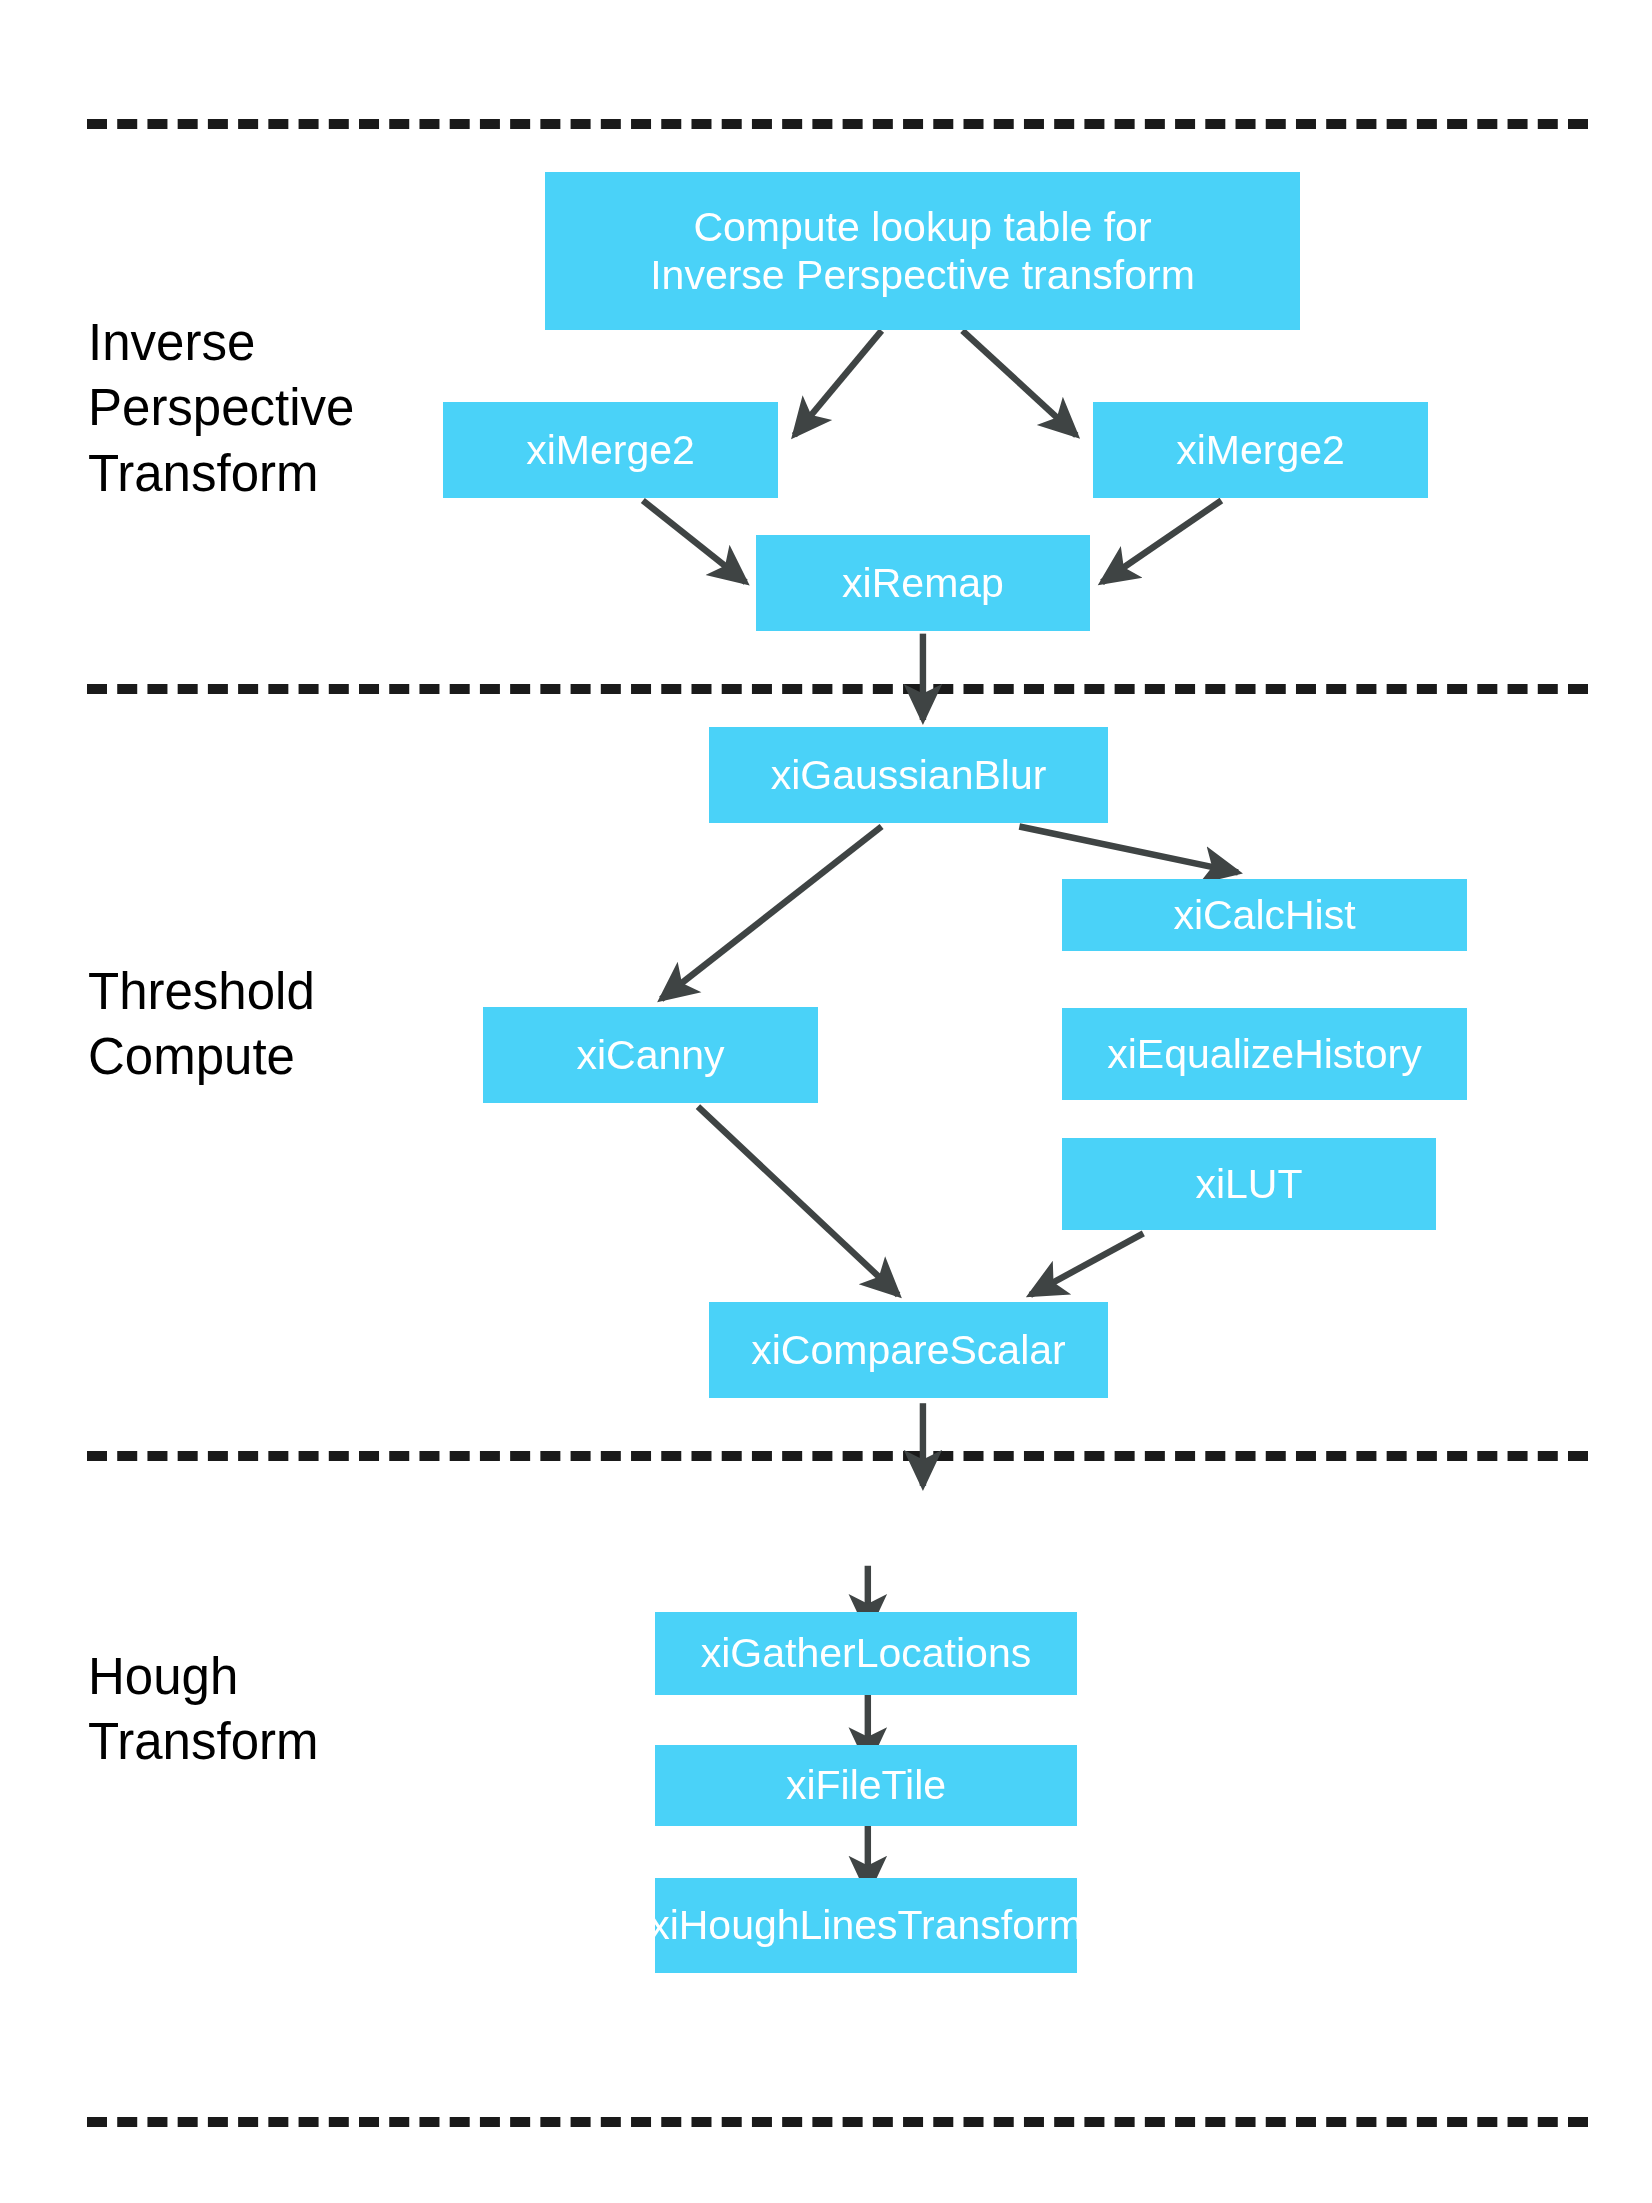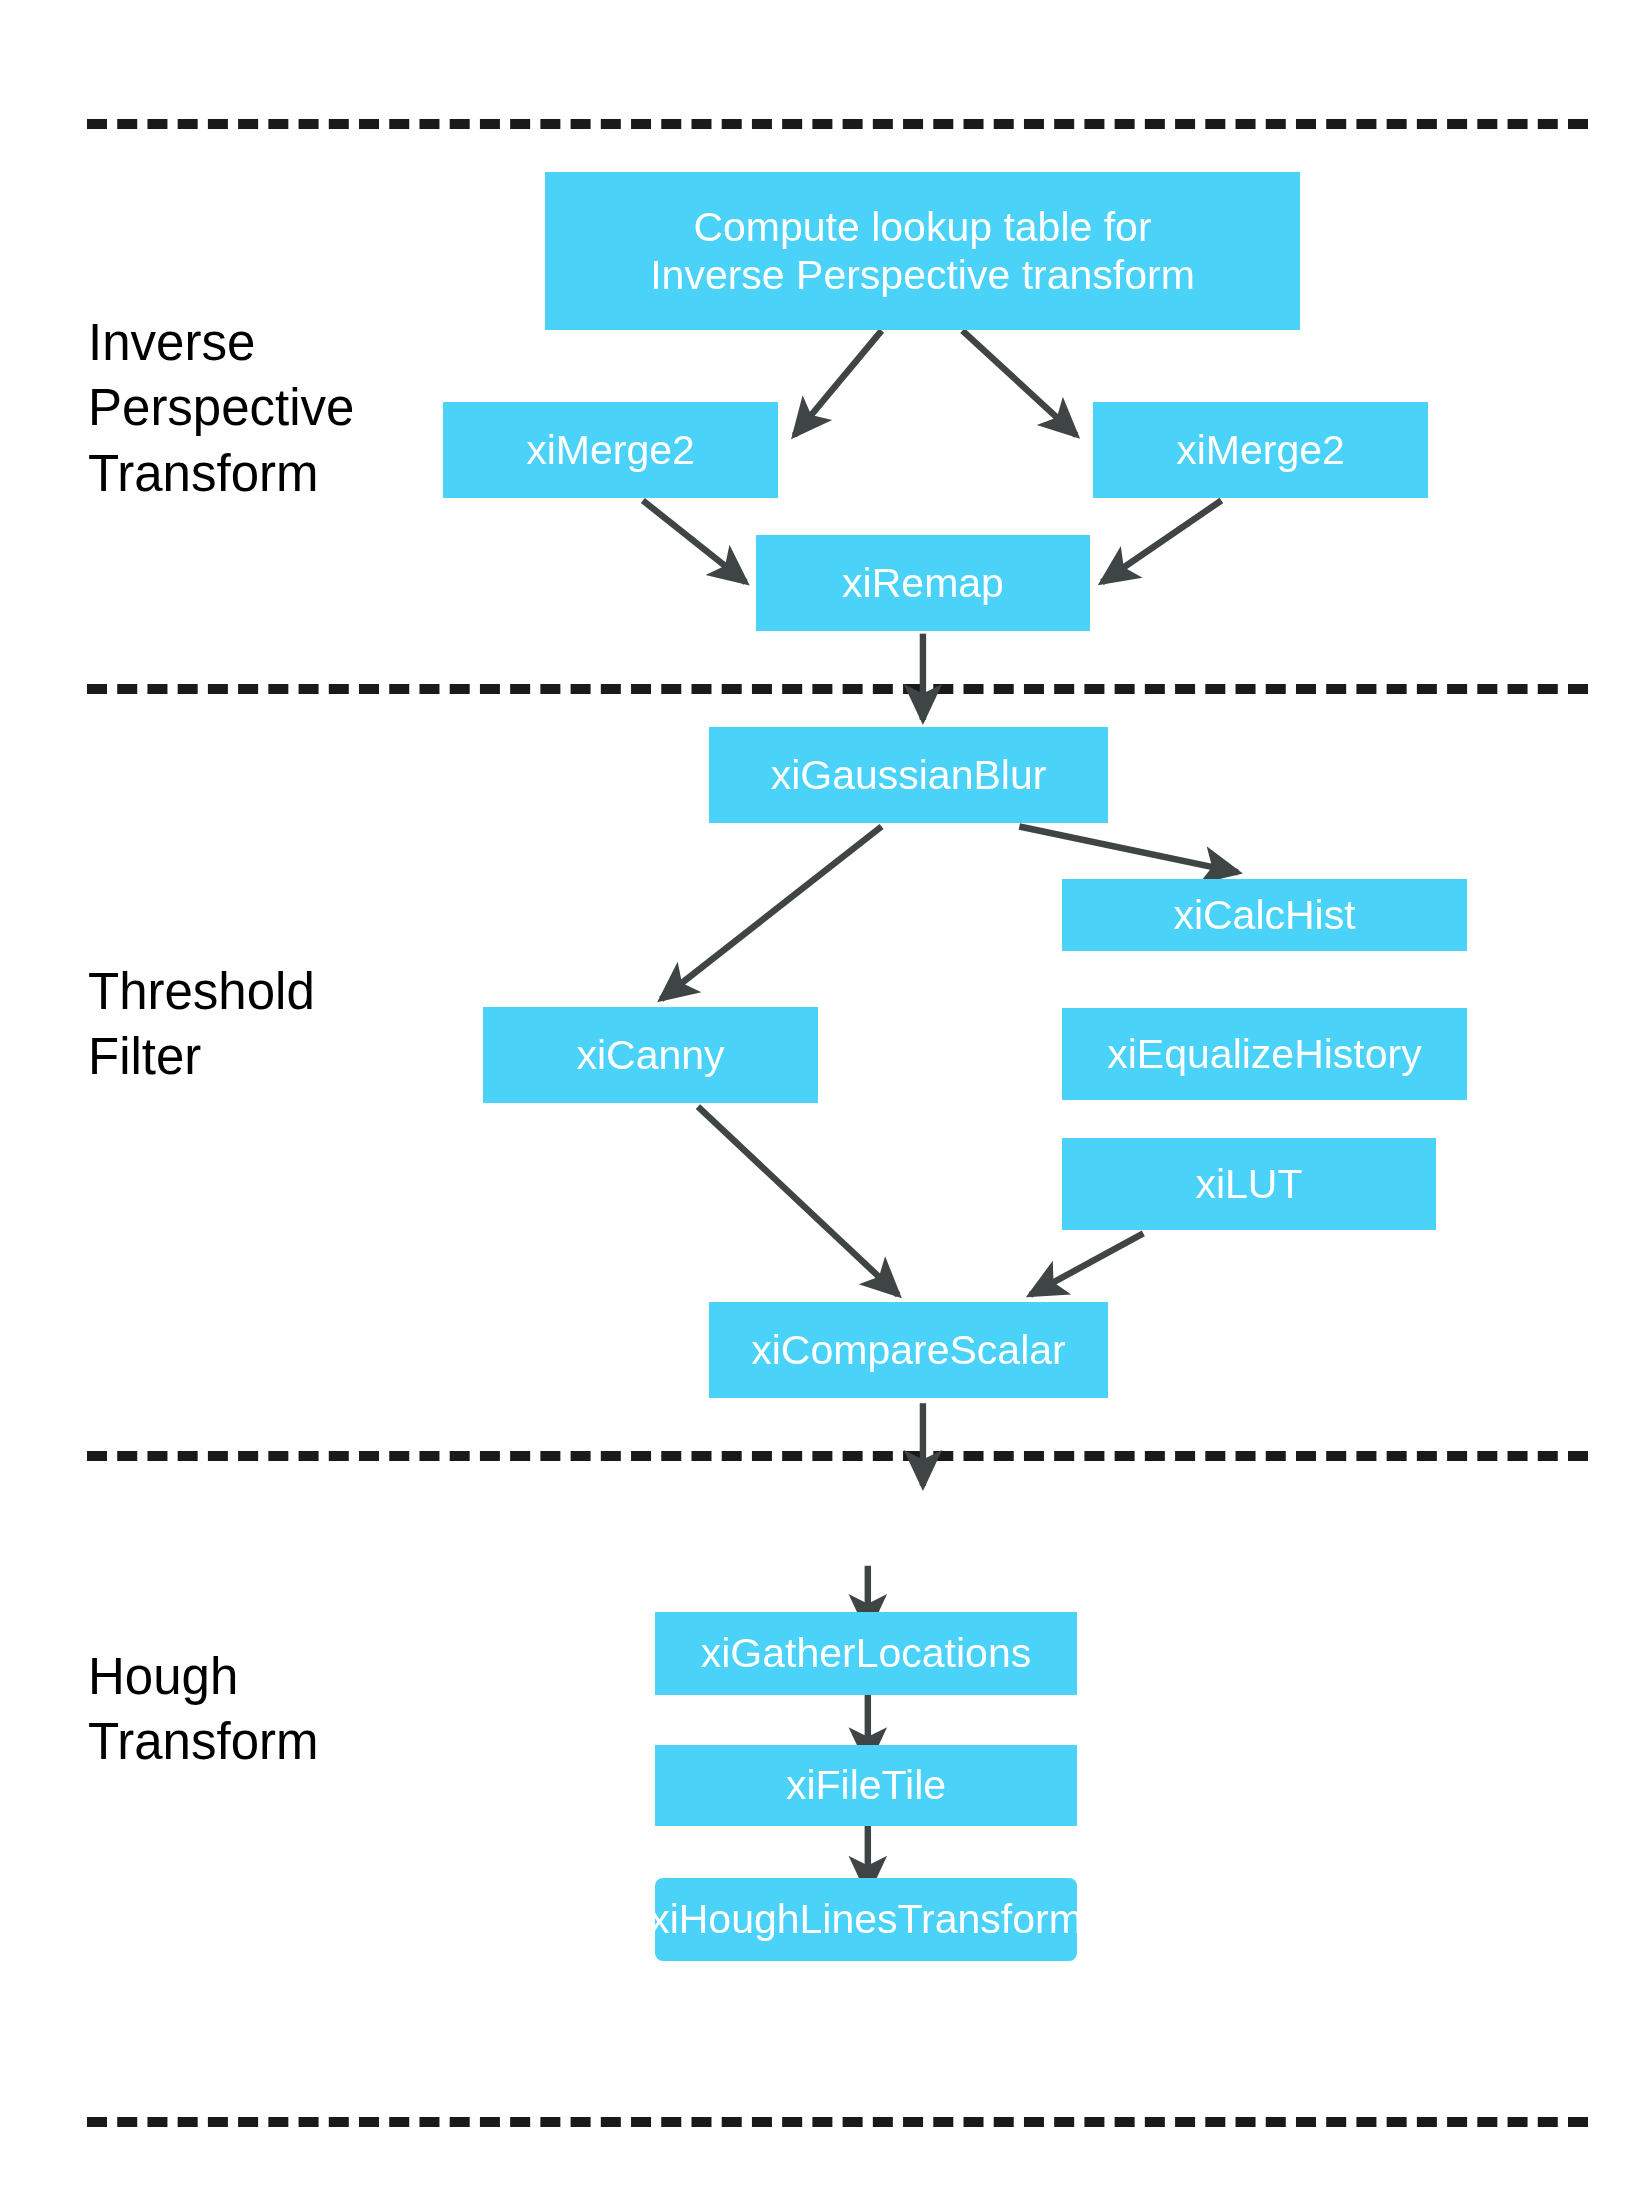--- a/index.html
+++ b/index.html
@@ -66,21 +66,21 @@
   <div class="divider" style="left:87px; top:119px; width:1501px;"></div>
   <div class="divider" style="left:87px; top:684px; width:1501px;"></div>
   <div class="divider" style="left:87px; top:1451px; width:1501px;"></div>
   <div class="divider" style="left:87px; top:2117px; width:1501px;"></div>
 
   <div class="stage-label" style="left:88px; top:310px;">Inverse
 Perspective
 Transform</div>
 
   <div class="stage-label" style="left:88px; top:959px;">Threshold
-Filter</div>
+Compute</div>
 
   <div class="stage-label" style="left:88px; top:1644px;">Hough
 Transform</div>
 
   <svg id="edges" viewBox="0 0 1800 2400" xmlns="http://www.w3.org/2000/svg">
     <defs>
       <marker id="ah" markerWidth="7" markerHeight="7" refX="5.6" refY="3.2" orient="auto" markerUnits="strokeWidth">
         <path d="M0,0.2 L6.4,3.2 L0,6.2 L1.5,3.2 Z" fill="#3f4444"></path>
       </marker>
     </defs>
@@ -133,16 +133,16 @@
 
   <div class="node" style="left:483px; top:1007px; width:335px; height:96px;">xiCanny</div>
 
   <div class="node" style="left:709px; top:1302px; width:399px; height:96px;">xiCompareScalar</div>
 
 
   <div class="node" style="left:655px; top:1612px; width:422px; height:83px;">xiGatherLocations</div>
 
   <div class="node" style="left:655px; top:1745px; width:422px; height:81px;">xiFileTile</div>
 
-  <div class="node" style="left:655px; top:1878px; width:422px; height:83px;border-radius:8px;">xiHoughLinesTransform</div>
+  <div class="node" style="left:655px; top:1878px; width:422px; height:95px;">xiHoughLinesTransform</div>
 
 </div>
 
 
 </body></html>

